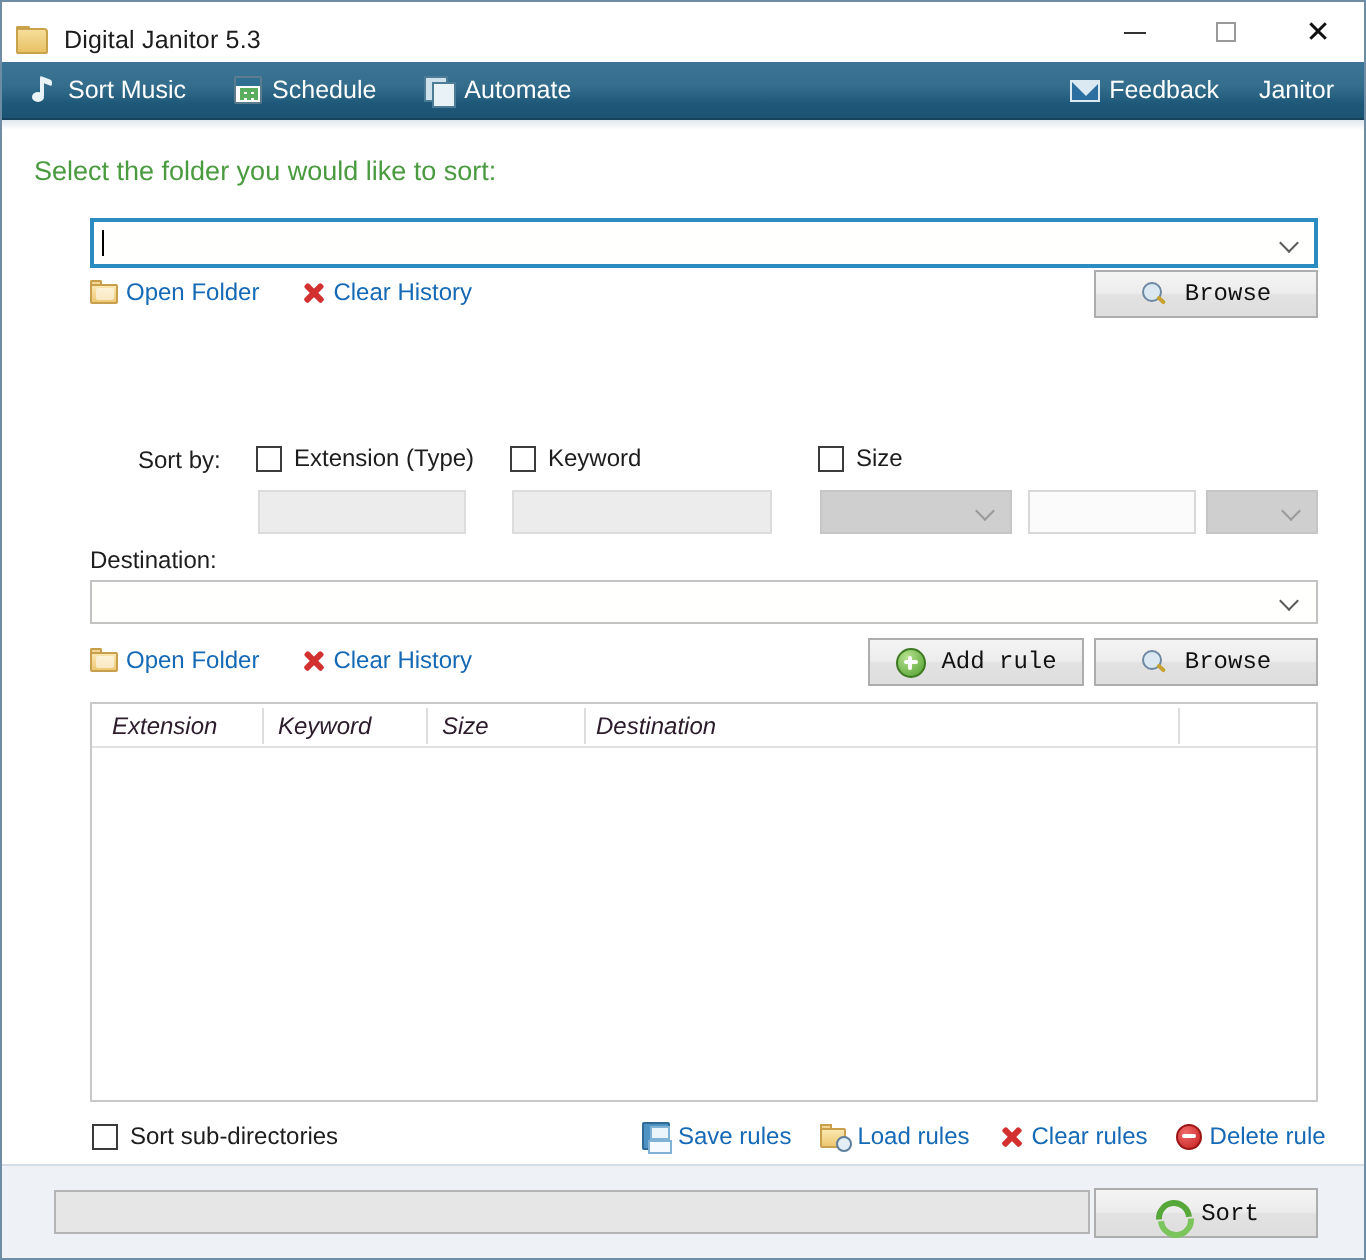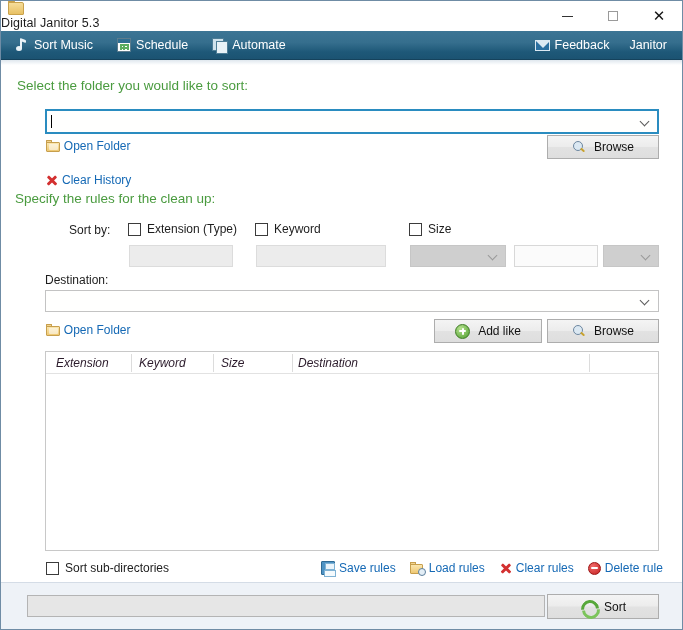--- a/index.html
+++ b/index.html
@@ -16,21 +16,21 @@
     width: 683px; height: 630px;
     border: 1px solid #6f8ca5;
     background: #ffffff;
     overflow: hidden;
   }
 
   
   .titlebar {
     position: absolute; left: 0; top: 0; width: 681px; height: 38px;
     background: #ffffff;
-    display: flex;  flex-direction: column;
+    display: flex; align-items: center;
   }
   .title-icon {
     margin-left: 7px; margin-right: 7px;
     width: 17px; height: 15px; position: relative;
   }
   .title-icon .f-back {
     position: absolute; left: 0; top: 1px; width: 16px; height: 13px;
     background: linear-gradient(#f6dd9a, #e8c164);
     border: 1px solid #c9a24c; border-radius: 1px 2px 1px 1px;
   }
@@ -136,21 +136,21 @@
     content: ""; position: absolute; left: 0; top: 1px;
     width: 6px; height: 6px; border-right: 1.4px solid #5b5b5b; border-bottom: 1.4px solid #5b5b5b;
     transform: rotate(45deg);
   }
   .combo .txtcursor {
     width: 1px; height: 13px; background: #000; margin-left: 5px;
   }
   .combo .val { margin-left: 5px; color: #111; font-size: 12px; }
 
   
-  .linkrow { position: absolute; display: flex; align-items: center; flex-direction: column; }
+  .linkrow { position: absolute; display: flex; align-items: center; }
   .link {
     display: flex; align-items: center; gap: 4px;
     color: #1569b5; font-size: 12px; white-space: nowrap;
   }
   .ic-folder {
     width: 14px; height: 12px; position: relative;
   }
   .ic-folder .fb {
     position: absolute; left: 0; top: 2px; width: 14px; height: 10px;
     background: linear-gradient(#fbe6ae, #eec873); border: 1px solid #c79f4d; border-radius: 1px;
@@ -236,21 +236,21 @@
     content:""; position:absolute; left:2px; top:2px; width:12px; height:12px;
     border: 3px solid #7cc45c; border-radius: 50%;
     border-left-color: transparent; border-top-color: transparent;
     transform: rotate(40deg);
   }
 
   
   .btn {
     position: absolute; display: flex; align-items: center; justify-content: center; gap: 8px;
     background: linear-gradient(to bottom, #f4f4f4 0%, #ececec 48%, #e2e2e2 52%, #dedede 100%);
-    border: 1px solid #adadad; color: #111; font-size: 12px;
+    border: 1px solid #adadad; color: #111; font-size: 12px; font-family: Liberation Mono, monospace;
   }
   .btn .blabel { font-size: 12px; }
 
   
   .cbrow { position: absolute; display: flex; align-items: center; gap: 6px; }
   .cbox {
     width: 13px; height: 13px; background: #fff; border: 1.3px solid #3b3b3b; border-radius: 0;
   }
   .cblabel { font-size: 12px; color: #1d1d1d; white-space: nowrap; }
 
@@ -369,21 +369,20 @@
         <span class="ic-x"></span>
         <span>Clear History</span>
       </span>
     </div>
 
     <div class="btn" style="left:546px; top:70px; width:112px; height:24px;">
       <span class="ic-mag"></span>
       <span class="blabel">Browse</span>
     </div>
 
-    <div class="section-head" style="left:14px; top:126px;">Specify the rules for the clean up:</div>
 
     <div class="label-plain" style="left:44px; top:158px;margin-left:24px;">Sort by:</div>
 
     <div class="cbrow" style="left:127px; top:157px;">
       <span class="cbox"></span>
       <span class="cblabel">Extension (Type)</span>
     </div>
     <div class="cbrow" style="left:254px; top:157px;">
       <span class="cbox"></span>
       <span class="cblabel">Keyword</span>
@@ -424,21 +423,21 @@
         <span>Open Folder</span>
       </span>
       <span class="link">
         <span class="ic-x"></span>
         <span>Clear History</span>
       </span>
     </div>
 
     <div class="btn" style="left:433px; top:254px; width:108px; height:24px;">
       <span class="ic-pluscirc"></span>
-      <span class="blabel">Add like</span>
+      <span class="blabel">Add rule</span>
     </div>
 
     <div class="btn" style="left:546px; top:254px; width:112px; height:24px;">
       <span class="ic-mag"></span>
       <span class="blabel">Browse</span>
     </div>
 
     <div class="tablebox" style="left:44px; top:286px; width:614px; height:200px;font-style:italic;">
       <div class="thead">
         <span class="th" style="left:10px;">Extension</span>

